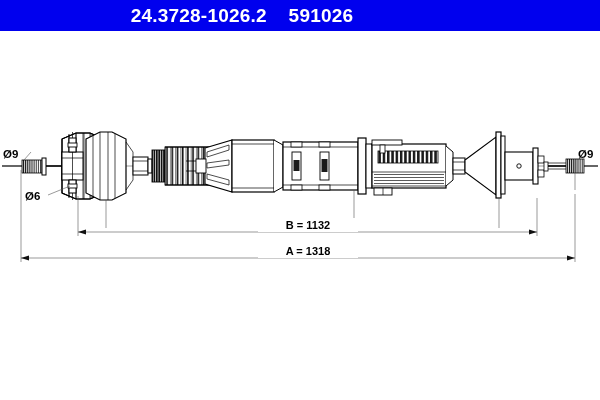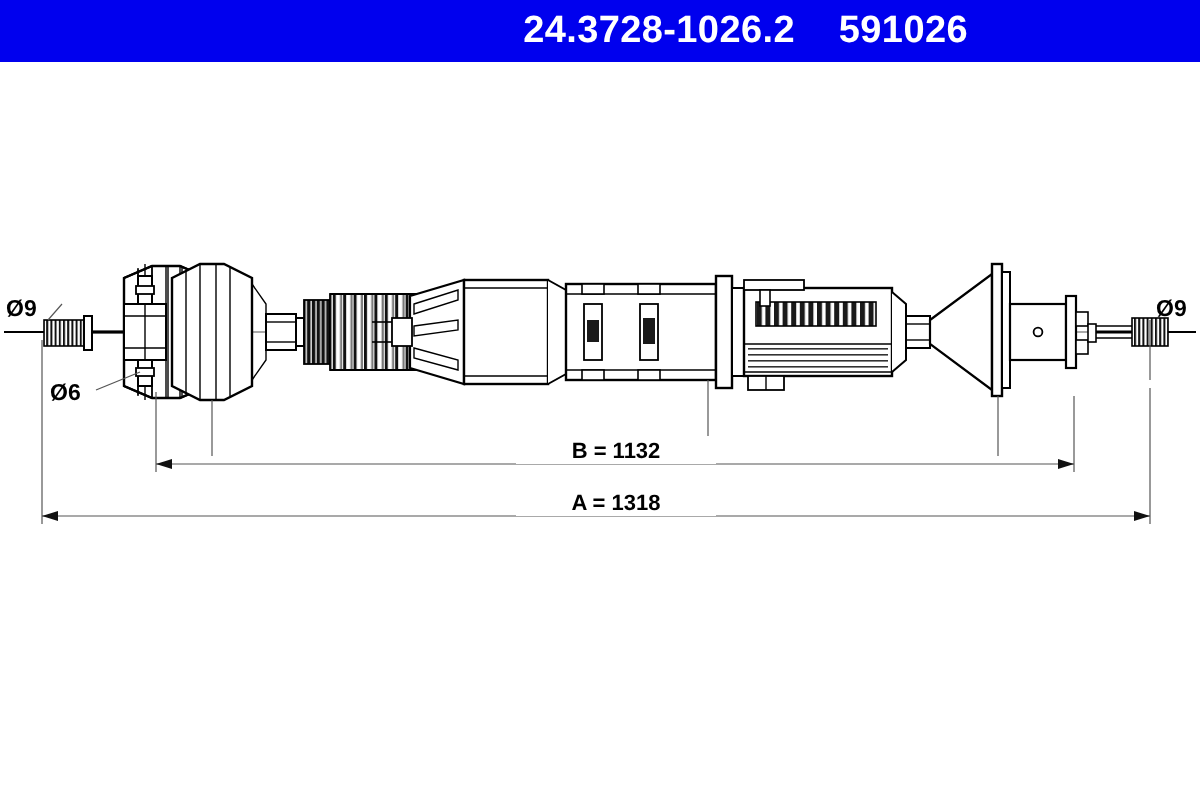--- a/index.html
+++ b/index.html
@@ -25,21 +25,21 @@
     height: 31px;
     background: #0000ee;
   }
   #header-title {
     position: absolute;
     left: 0;
     top: 0;
     width: 484px;
     height: 31px;
     line-height: 31px;
-    text-align: right;
+    text-align: center;
     color: #ffffff;
     font-size: 19px;
     font-weight: bold;
     letter-spacing: 0.2px;
     white-space: pre;
     font-family: "Liberation Sans", sans-serif;
   }
   
   #drawing {
     position: absolute;

